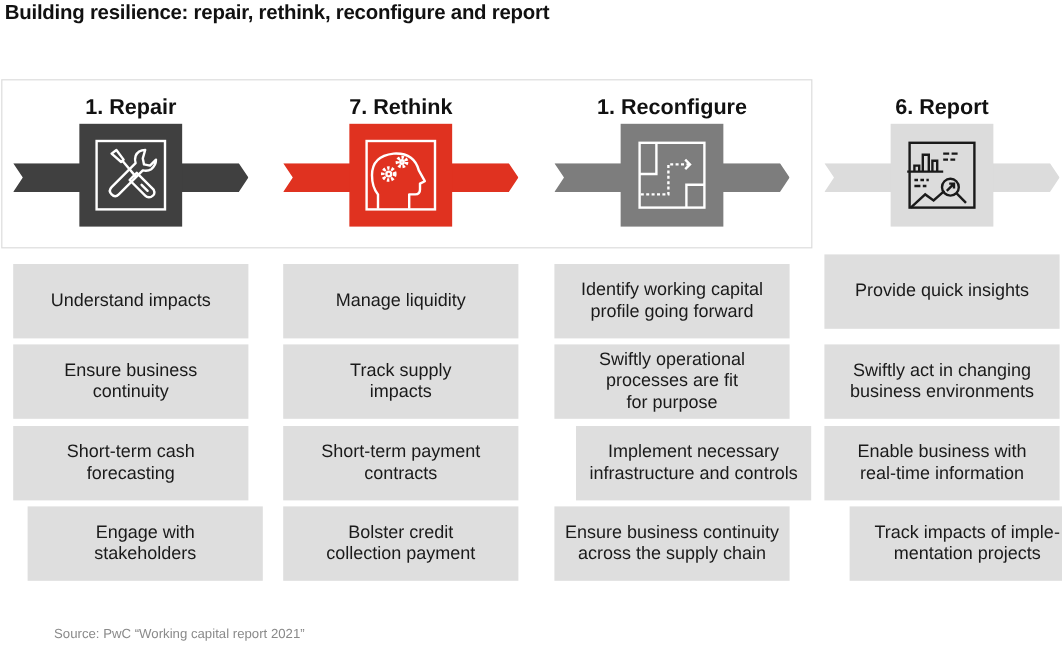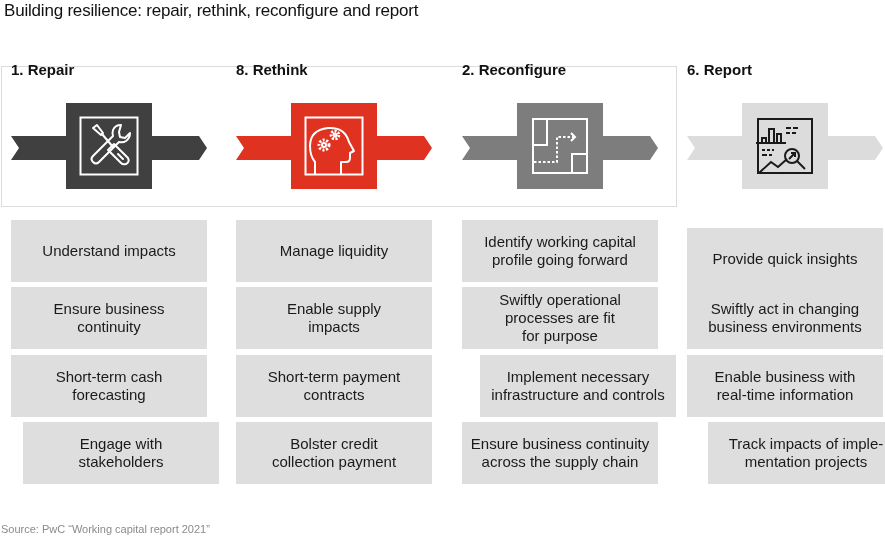--- a/index.html
+++ b/index.html
@@ -1,44 +1,44 @@
 <!DOCTYPE html>
 <html><head>
 <meta charset="utf-8">
 <style>
   * { box-sizing: border-box; margin: 0; padding: 0; }
   html, body { width: 885px; height: 541px; background: #ffffff; overflow: hidden; }
   body { position: relative; font-family: "Liberation Sans", sans-serif; color: #1a1a1a; }
 
-  .title { position: absolute; left: 4px; top: 1px; font-size: 17px; font-weight: normal; letter-spacing: -0.2px; color: #111; }
+  .title { position: absolute; left: 4px; top: 1px; font-size: 17px; font-weight: bold; letter-spacing: -0.2px; color: #111; }
 
   .frame { position: absolute; left: 1px; top: 66px; width: 676px; height: 141px; border: 1.5px solid #dcdcdc; }
 
-  .phase-title { position: absolute; top: 61px; width: 196px; text-align: left; font-size: 15px; font-weight: bold; color: #111; }
+  .phase-title { position: absolute; top: 79px; width: 196px; text-align: center; font-size: 18px; font-weight: bold; color: #111; }
 
   .arrow { position: absolute; top: 136px; width: 196px; height: 24px; }
   .arrow svg { display: block; }
 
   .icon-box { position: absolute; top: 103px; width: 86px; height: 86px; }
   .icon-box svg { display: block; }
 
   .box { position: absolute; width: 196px; height: 62px; background: #dedede; display: flex; align-items: center; justify-content: center; text-align: center; font-size: 15px; line-height: 18px; color: #1a1a1a; padding: 0 8px; white-space: pre-line; }
 
-  .source { position: absolute; left: 1px; top: 523px; font-size: 11px; color: #8a8a8a; }
+  .source { position: absolute; left: 1px; top: 523px; font-size: 11px; color: #8a8a8a; padding-left: 44px; }
 </style>
 </head>
 <body>
 
 <div class="title">Building resilience: repair, rethink, reconfigure and report</div>
 
 <div class="frame"></div>
 
 <div class="phase-title" style="left:11px">1. Repair</div>
-<div class="phase-title" style="left:236px">8. Rethink</div>
-<div class="phase-title" style="left:462px">2. Reconfigure</div>
+<div class="phase-title" style="left:236px">7. Rethink</div>
+<div class="phase-title" style="left:462px">1. Reconfigure</div>
 <div class="phase-title" style="left:687px">6. Report</div>
 
 <div class="arrow" style="left:11px">
   <svg width="196" height="24" viewBox="0 0 196 24">
       <polygon points="0,0 188,0 196,12 188,24 0,24 8,12" fill="#404040"></polygon>
     </svg>
 </div>
 <div class="arrow" style="left:236px">
   <svg width="196" height="24" viewBox="0 0 196 24">
       <polygon points="0,0 188,0 196,12 188,24 0,24 8,12" fill="#e03220"></polygon>
@@ -121,38 +121,38 @@
 
 <div class="box" style="left:11px; top:220px">Understand impacts</div>
 <div class="box" style="left:11px; top:287px">Ensure business
 continuity</div>
 <div class="box" style="left:11px; top:355px">Short-term cash
 forecasting</div>
 <div class="box" style="left:23px; top:422px">Engage with
 stakeholders</div>
 
 <div class="box" style="left:236px; top:220px">Manage liquidity</div>
-<div class="box" style="left:236px; top:287px">Enable supply
+<div class="box" style="left:236px; top:287px">Track supply
 impacts</div>
 <div class="box" style="left:236px; top:355px">Short-term payment
 contracts</div>
 <div class="box" style="left:236px; top:422px">Bolster credit
 collection payment</div>
 
 <div class="box" style="left:462px; top:220px">Identify working capital
 profile going forward</div>
 <div class="box" style="left:462px; top:287px">Swiftly operational
 processes are fit
 for purpose</div>
 <div class="box" style="left:480px; top:355px">Implement necessary
 infrastructure and controls</div>
 <div class="box" style="left:462px; top:422px">Ensure business continuity
 across the supply chain</div>
 
-<div class="box" style="left:687px; top:228px">Provide quick insights</div>
+<div class="box" style="left:687px; top:212px">Provide quick insights</div>
 <div class="box" style="left:687px; top:287px">Swiftly act in changing
 business environments</div>
 <div class="box" style="left:687px; top:355px">Enable business with
 real-time information</div>
 <div class="box" style="left:708px; top:422px">Track impacts of imple-
 mentation projects</div>
 
 <div class="source">Source: PwC “Working capital report 2021”</div>
 
 </body></html>

